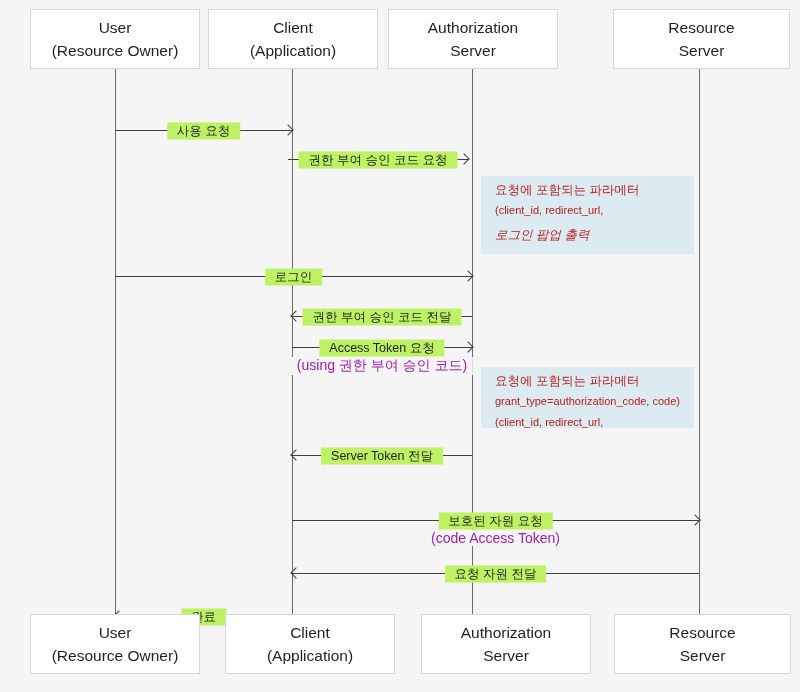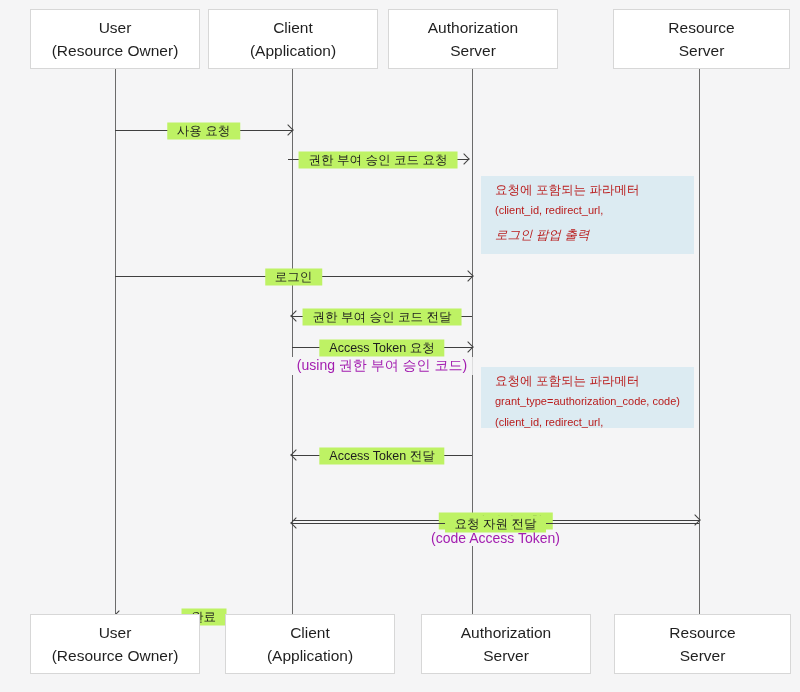--- a/index.html
+++ b/index.html
@@ -141,30 +141,30 @@
   </div>
 
   <div class="msg right" style="left:292px;top:347px;width:180px;text-align:right;">
     <span class="head"></span>
     <span class="lbl">Access Token 요청</span>
     <span class="sub">(using 권한 부여 승인 코드)</span>
   </div>
 
   <div class="msg left" style="left:292px;top:455px;width:180px;">
     <span class="head"></span>
-    <span class="lbl">Access Token 전달</span>
+    <span class="lbl">Server Token 전달</span>
   </div>
 
   <div class="msg right" style="left:292px;top:520px;width:407px;">
     <span class="head"></span>
     <span class="lbl">보호된 자원 요청</span>
     <span class="sub">(code Access Token)</span>
   </div>
 
-  <div class="msg left" style="left:292px;top:523px;width:407px;">
+  <div class="msg left" style="left:292px;top:573px;width:407px;">
     <span class="head"></span>
     <span class="lbl">요청 자원 전달</span>
   </div>
 
   <div class="msg left" style="left:115px;top:587px;width:177px;margin-top:29px;">
     <span class="head"></span>
     <span class="lbl">완료</span>
   </div>
 
   <div class="note" style="top:176px;height:47px;">

